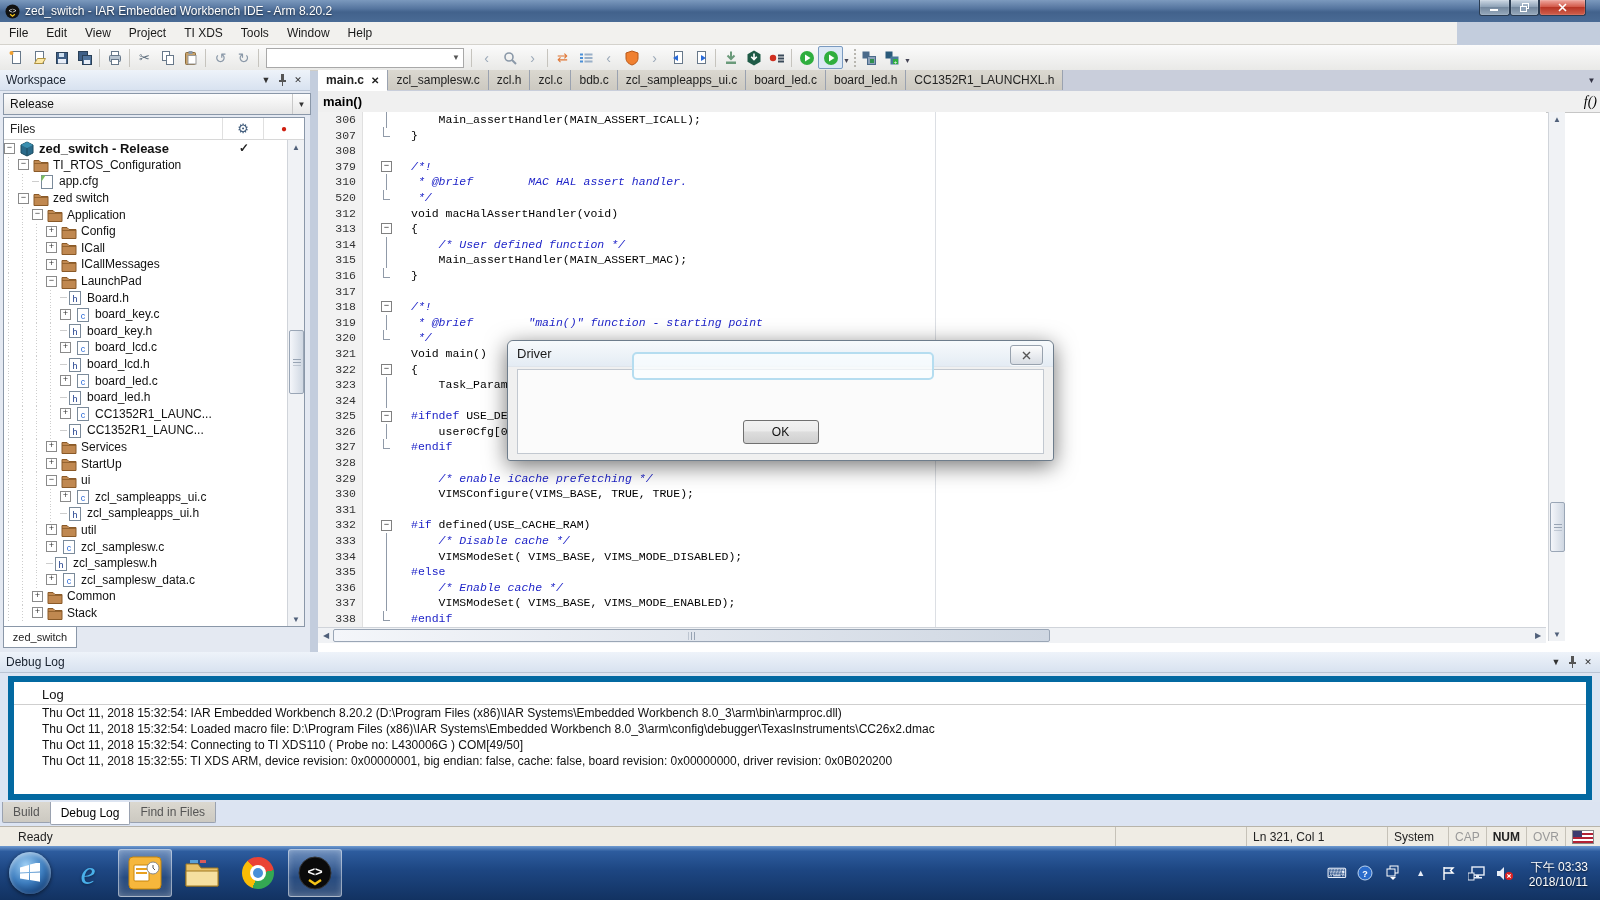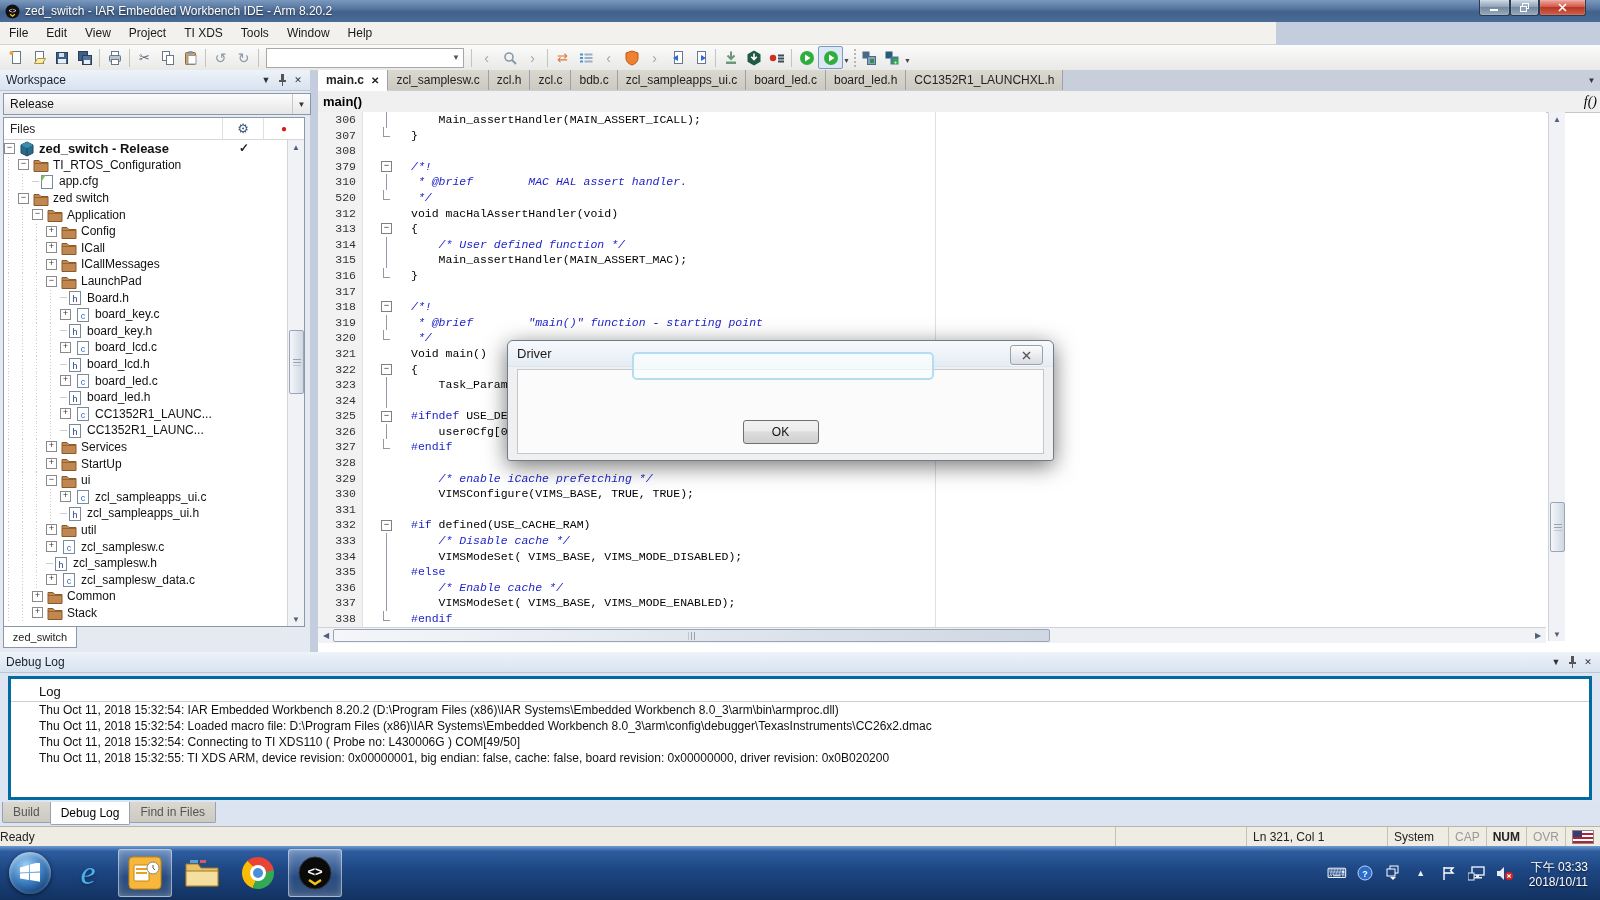--- a/index.html
+++ b/index.html
@@ -15,21 +15,21 @@
   .app-icon{width:15px;height:15px;margin:0 5px 0 5px;}
   .title-text{font-size:12px;text-shadow:0 1px 2px rgba(0,0,0,.6);}
   .winbtns{position:absolute;right:14px;top:0;display:flex;}
   .winbtn{height:15px;border:1px solid #2a3c52;border-top:none;display:flex;align-items:center;justify-content:center;
     background:linear-gradient(180deg,#cdd8e4 0%,#8fa3b8 45%,#74889e 50%,#97aabd 100%);
     color:#fff;font-size:9px;border-radius:0 0 3px 3px;box-shadow:inset 0 0 1px #fff;}
   .winbtn.min{width:29px;} .winbtn.res{width:27px;}
   .winbtn.close{width:45px;background:linear-gradient(180deg,#f0a8a0 0%,#d25a4a 45%,#b83626 50%,#d0614e 100%);}
 
   
-  .menubar{position:absolute;left:0;top:22px;width:1276px;height:22px;background:#f2f1ee;
+  .menubar{position:absolute;left:0;top:22px;width:1457px;height:22px;background:#f2f1ee;
     border-bottom:1px solid #d4d2cc;display:flex;align-items:center;color:#1a1a1a;}
   .menu-item{padding:0 9px;height:100%;display:flex;align-items:center;cursor:default;}
   .toolbar{position:absolute;left:0;top:45px;width:1600px;height:25px;
     background:linear-gradient(180deg,#fbfbfb,#e9e9e7);border-bottom:1px solid #cfcdc7;
     display:flex;align-items:center;padding-left:4px;}
   .tbtn{width:23px;height:21px;display:flex;align-items:center;justify-content:center;border-radius:2px;}
   .tbtn svg{display:block;}
   .tbtn.pressed{border:1px solid #7a9ac0;background:#dce8f5;}
   .tsep{width:1px;height:18px;background:#c6c4be;margin:0 3px;}
   .tsep2{width:4px;height:18px;margin:0 2px;
@@ -98,32 +98,32 @@
   .ed-vscroll{position:absolute;left:1548px;top:112px;width:16px;height:529px;background:#f0f2f5;border-left:1px solid #d0d4da;}
   .ed-hscroll{position:absolute;left:318px;top:627px;width:1228px;height:15px;background:#f0f2f5;border-top:1px solid #d0d4da;}
   .sb-arrow{position:absolute;color:#50607a;font-size:8px;width:16px;height:14px;display:flex;align-items:center;justify-content:center;}
   .thumb{position:absolute;background:linear-gradient(90deg,#f4f6fa,#cfd7e2);border:1px solid #9aa6b6;border-radius:2px;}
   .thumb .grip{position:absolute;left:50%;top:50%;transform:translate(-50%,-50%);}
   .gripv{width:8px;height:7px;background:repeating-linear-gradient(0deg,#98a4b4 0 1px,transparent 1px 3px);}
   .griph{width:7px;height:8px;background:repeating-linear-gradient(90deg,#98a4b4 0 1px,transparent 1px 3px);}
 
   
   .debuglog{position:absolute;left:0;top:652px;width:1600px;height:150px;background:#dde5f2;}
-  .log-content{position:absolute;left:8px;top:24px;right:8px;bottom:2px;background:#fff;border:3px solid #0369a1;overflow:hidden;}
+  .log-content{position:absolute;left:8px;top:24px;right:8px;bottom:2px;background:#fff;border:6px solid #0369a1;overflow:hidden;}
   .log-head{height:20px;border-bottom:1px solid #cfcfcf;display:flex;align-items:flex-end;padding:0 0 2px 28px;color:#111;font-size:13px;}
   .logline{height:16px;line-height:16px;padding-left:28px;color:#111;white-space:pre;font-size:12px;}
 
   
   .bottomtabs{position:absolute;left:0;top:802px;width:1600px;height:24px;background:#dce4f2;display:flex;align-items:flex-start;padding-left:2px;}
   .btab{height:20px;padding:0 10px;display:flex;align-items:center;background:linear-gradient(180deg,#dbd8d0,#ccc9c1);
     border:1px solid #9aa2b0;border-top:none;color:#555;margin-right:-1px;border-radius:0 0 2px 2px;}
   .btab.active{background:#fff;color:#000;height:22px;}
   .statusbar{position:absolute;left:0;top:826px;width:1600px;height:20px;background:#efece4;border-top:1px solid #b8b4aa;
     display:flex;align-items:center;color:#222;}
-  .sb-ready{padding-left:0;}
+  .sb-ready{padding-left:18px;}
   .sb-cell{height:100%;display:flex;align-items:center;border-left:1px solid #c6c2b8;padding:0 6px;}
   .sb-dim{color:#999;}
   .flag{width:20px;height:12px;position:relative;background:repeating-linear-gradient(0deg,#b22234 0 2px,#fff 2px 4px);border:1px solid #888;}
   .flag:before{content:"";position:absolute;left:0;top:0;width:9px;height:6px;background:#3c3b6e;}
 
   
   .taskbar{position:absolute;left:0;top:846px;width:1600px;height:54px;
     background:linear-gradient(180deg,#6f9bd1 0%,#2d5c9e 10%,#1d4682 45%,#123261 100%);display:flex;align-items:center;}
   .tk-item{width:52px;height:46px;margin:0 2px;display:flex;align-items:center;justify-content:center;border-radius:3px;}
   .tk-item.active{border:1px solid rgba(255,255,255,.5);

